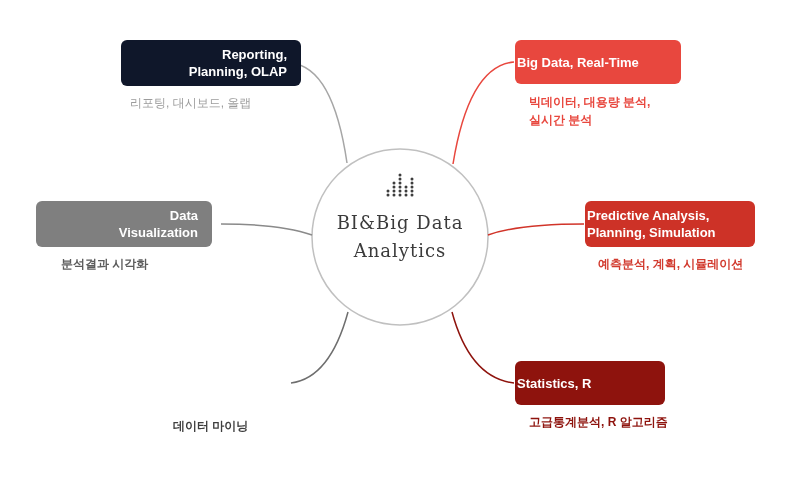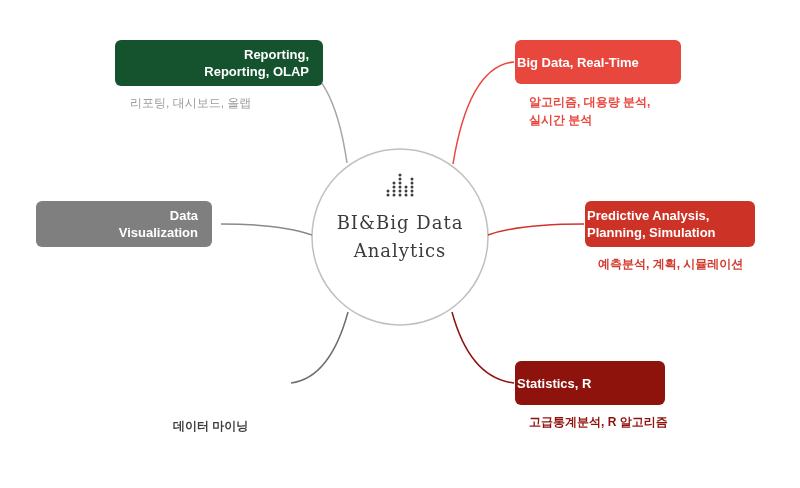--- a/index.html
+++ b/index.html
@@ -63,38 +63,39 @@
           <circle cx="28" cy="19" r="1.5"></circle>
         <circle cx="28" cy="15" r="1.5"></circle>
           <circle cx="28" cy="11" r="1.5"></circle>
         <circle cx="28" cy="7" r="1.5"></circle>
       </g>
     </svg>
   </div>
   <div class="center-title" style="top: 240px; color: rgb(59, 59, 59);">Analytics</div>
   <div class="center-title" style="top: 212px; color: rgb(59, 59, 59);">BI&amp;Big Data</div>
 
-  <div class="pill align-r" style="left: 115px; top: 40px; width: 208px; height: 46px; background-color: #14532d;">
+  <div class="pill align-r" style="left: 121px; top: 40px; width: 180px; height: 46px; background-color: #0f172a;">
     <span>Reporting,</span>
-    <span>Reporting, OLAP</span>
+    <span>Planning, OLAP</span>
   </div>
   <div class="sub" style="left: 130px; top: 94px; color: rgb(156, 156, 156);">리포팅, 대시보드, 올랩</div>
 
   <div class="pill align-r" style="left: 36px; top: 201px; width: 176px; height: 46px; background-color: rgb(127, 127, 127);">
     <span>Data</span>
     <span>Visualization</span>
   </div>
+  <div class="sub b" style="left: 61px; top: 255px; color: rgb(92, 92, 92);">분석결과 시각화</div>
 
   <div class="sub b" style="left: 173px; top: 417px; color: rgb(62, 62, 62);">데이터 마이닝</div>
 
   <div class="pill align-l" style="left: 515px; top: 40px; width: 166px; height: 44px; background-color: rgb(232, 71, 62);">
     <span>Big Data, Real-Time</span>
   </div>
   <div class="sub b" style="left: 529px; top: 93px; color: rgb(232, 71, 62);">
-    <div>알고리즘, 대용량 분석,</div>
+    <div>빅데이터, 대용량 분석,</div>
     <div>실시간 분석</div>
   </div>
 
   <div class="pill align-l" style="left: 585px; top: 201px; width: 170px; height: 46px; background-color: rgb(205, 50, 39);">
     <span>Predictive Analysis,</span>
     <span>Planning, Simulation</span>
   </div>
   <div class="sub b" style="left: 598px; top: 255px; color: rgb(210, 58, 46);">
     <div>예측분석, 계획, 시뮬레이션</div>
   </div>

